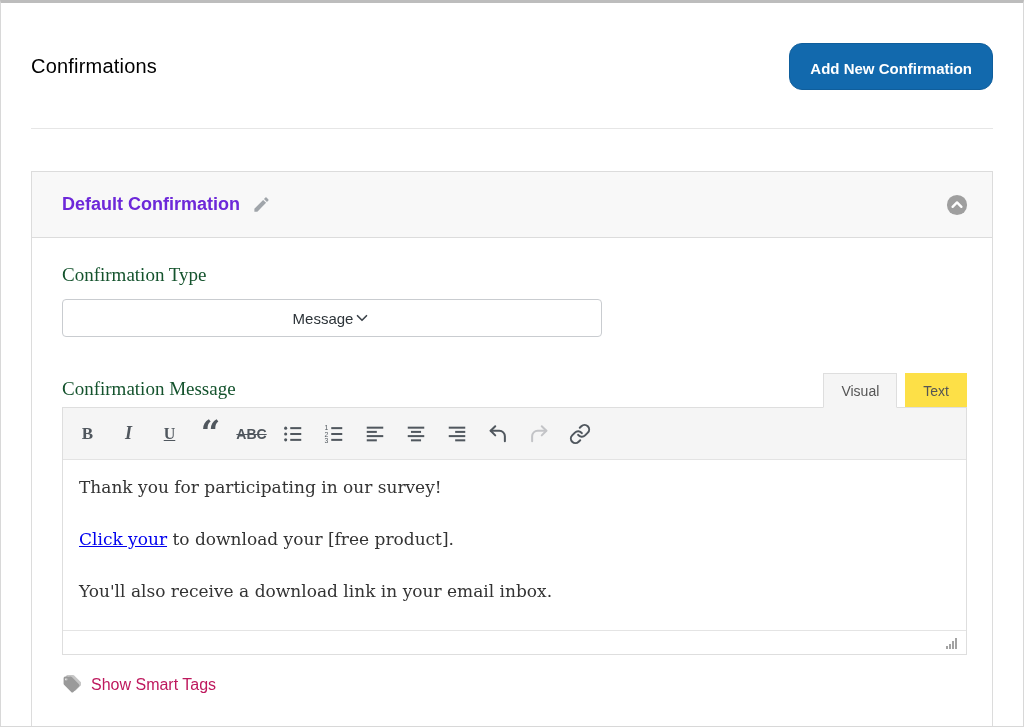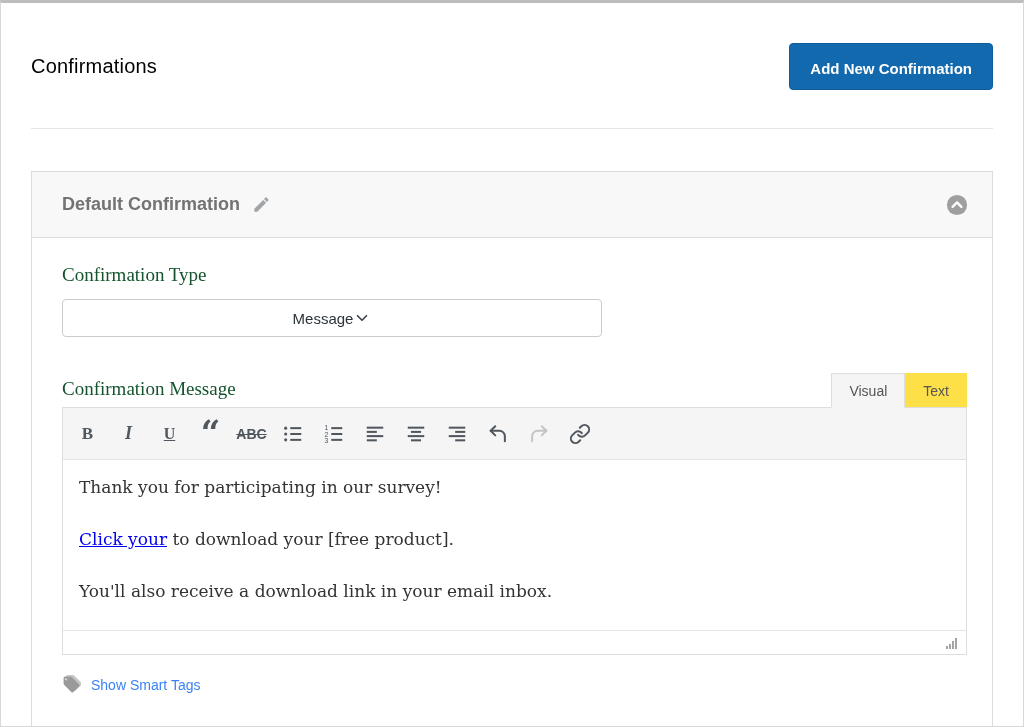--- a/index.html
+++ b/index.html
@@ -11,46 +11,46 @@
     border-left:1px solid #d8d8d8; border-right:1px solid #d8d8d8; border-bottom:1px solid #d8d8d8;
     border-top:3px solid #bdbdbd;
   }
 
   
   .page-header{ display:flex; justify-content:space-between; align-items:center; padding:0 30px; margin-top:40px; }
   .page-title{ font-size:20px; font-weight:400; color:#000000; letter-spacing:.2px; }
   .add-btn{
     background:var(--accent,#1269ad); color:#fff; font-family:inherit;
     font-size:15px; font-weight:700; height:47px; padding:16px 20px;
-    border:1px solid #0f5e9c; border-radius:4px; cursor:pointer;
+    border:1px solid #0f5e9c; border-radius:13px; cursor:pointer;
   }
   .divider{ border:0; border-top:1px solid #e6e6e6; margin:38px 30px 0; }
 
   
   .panel{ margin:42px 30px 0; border:1px solid #dcdcdc; height:560px; background:#fff; }
   .panel-header{ height:66px; background:#f8f8f8; border-bottom:1px solid #dcdcdc; display:flex; align-items:center; padding:0 24px 0 30px; }
-  .panel-title{ font-size:18px; font-weight:600; color:#737373; }
+  .panel-title{ font-size:18px; font-weight:600; color:#6d28d9; }
   .pencil{ margin-left:12px; display:inline-flex; cursor:pointer; }
   .collapse-btn{ margin-left:auto; width:22px; height:22px; border:none; background:transparent; padding:0; cursor:pointer; display:flex; }
 
   .panel-body{ padding:28px 25px 0 30px; }
   .field-label{ font-size:19px; color:#14532d; line-height:18px; display:block;font-family:Liberation Serif, serif; }
 
   
   .select{
     margin-top:15px; width:540px; height:38px; background:#fff;
     border:1px solid #c9ccd0; border-radius:4px;
     display:flex; align-items:center; justify-content:center;
     padding:0 13px; font-size:15px; color:#2c3338; cursor:pointer;
   }
 
   
   .msg-head{ display:flex; justify-content:space-between; align-items:flex-end; margin-top:36px; }
   .msg-head .field-label{ padding-bottom:9px; }
-  .tabs{ display:flex; }
+  .tabs{ display:flex; gap:8px; }
   .tab{ height:35px; padding:0 17px; font-size:14px; color:#555; display:flex; align-items:center;
         border:1px solid transparent; cursor:pointer; background:#fde047; margin-bottom:-1px; position:relative; }
   .tab.active{ background:#f5f5f5; border-color:#dedede; border-bottom-color:#f5f5f5; z-index:2; }
 
   
   .editor{ border:1px solid #dedede; position:relative; z-index:1; }
   .toolbar{ background:#f5f5f5; height:52px; display:flex; align-items:center; padding:0 4px; border-bottom:1px solid #e3e3e3; }
   .tool{ width:41px; height:34px; display:flex; align-items:center; justify-content:center;
          background:transparent; border:none; color:#50575e; cursor:pointer; }
   .tool.disabled{ color:#c3c4c7; cursor:default; }
@@ -67,21 +67,21 @@
   .content p{ margin:0 0 26px; line-height:26px; }
   .content a{ color:var(--link,#0000ee); text-decoration:underline; cursor:pointer; }
 
   .statusbar{ height:24px; border-top:1px solid #e4e4e4; background:#fff; position:relative; }
   .grip{ position:absolute; right:6px; bottom:5px; width:14px; height:12px; display:flex; align-items:flex-end; gap:1px; cursor:nwse-resize; }
   .grip i{ display:block; width:2px; background:#a3a3a3; }
   .grip i:nth-child(1){ height:3px; } .grip i:nth-child(2){ height:5px; }
   .grip i:nth-child(3){ height:8px; } .grip i:nth-child(4){ height:11px; }
 
   .smart-tags{ display:flex; align-items:center; gap:10px; margin-top:20px; cursor:pointer; }
-  .smart-tags span{ font-size:14px; color:#3b82f6; }
+  .smart-tags span{ font-size:16px; color:#be185d; }
 </style>
 </head>
 <body>
 
 <div class="screen">
 
   <div class="page-header">
     <h1 class="page-title">Confirmations</h1>
     <button class="add-btn">Add New Confirmation</button>
   </div>

